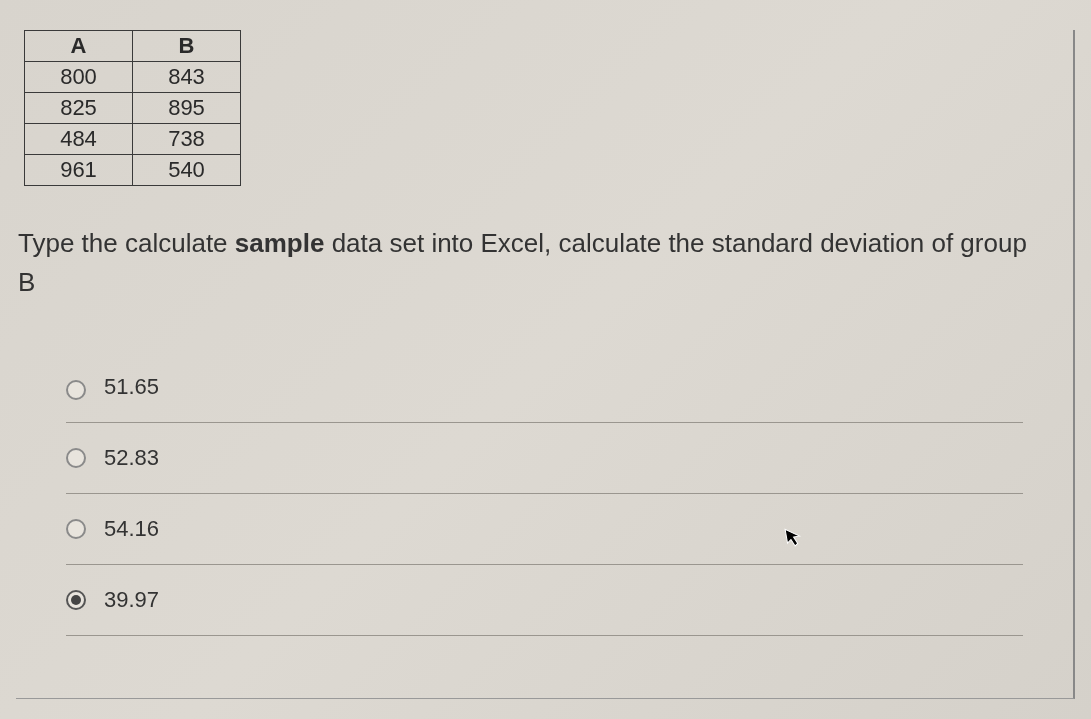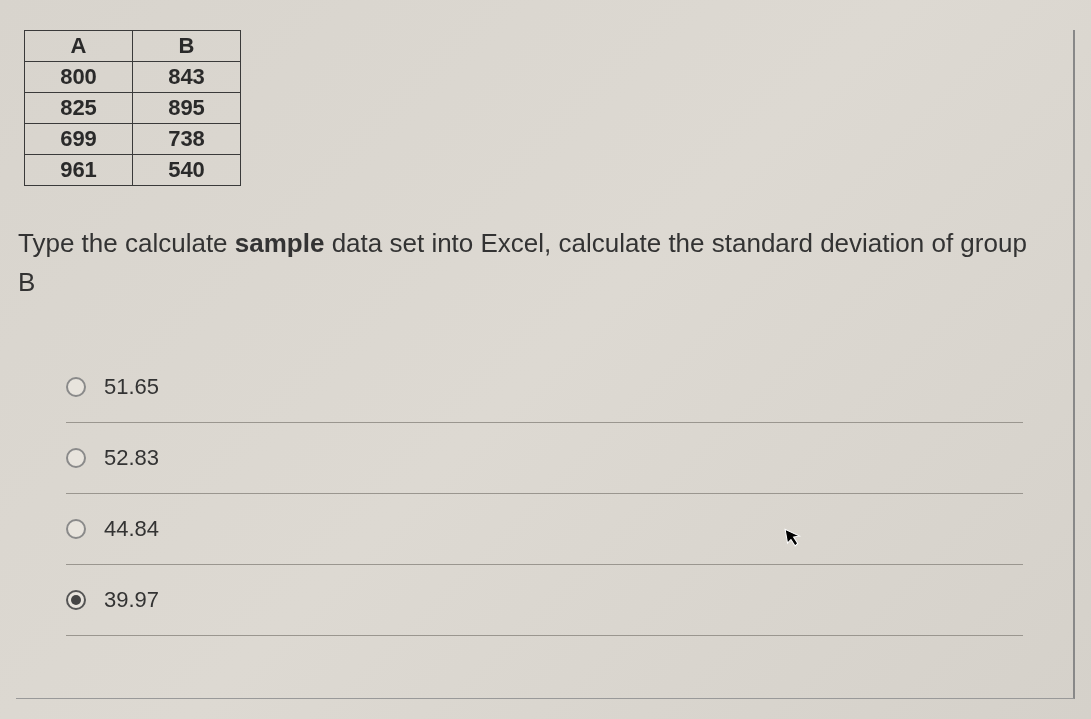--- a/index.html
+++ b/index.html
@@ -35,21 +35,21 @@
       padding: 2px 0;
       text-align: center;
       font-size: 22px;
       width: 108px;
       height: 30px;
     }
     .data-table th {
       font-weight: 600;
     }
     .data-table td {
-      font-weight: 700;
+      font-weight: 400;
     }
     .question-text {
       font-size: 26px;
       line-height: 1.5;
       color: #333;
       margin-bottom: 50px;
       padding-left: 2px;
       padding-right: 20px;
     }
     .sample-bold {
@@ -62,20 +62,21 @@
     }
     .option-row {
       display: flex;
       align-items: center;
       padding: 22px 0;
       border-bottom: 1.5px solid #9a968f;
       gap: 18px;
     }
     .option-row:first-child {
       border-top: none;
+      align-items: flex-end;
     }
     .radio-outer {
       width: 20px;
       height: 20px;
       border: 2px solid #8a8a8a;
       border-radius: 50%;
       display: flex;
       align-items: center;
       justify-content: center;
       flex-shrink: 0;
@@ -122,21 +123,21 @@
     <tbody>
       <tr>
         <td>800</td>
         <td>843</td>
       </tr>
       <tr>
         <td>825</td>
         <td>895</td>
       </tr>
       <tr>
-        <td>699</td>
+        <td>484</td>
         <td>738</td>
       </tr>
       <tr>
         <td>961</td>
         <td>540</td>
       </tr>
     </tbody>
   </table>
 
   <p class="question-text">
@@ -147,21 +148,21 @@
     <div class="option-row">
       <span class="radio-outer"></span>
       <span class="option-label">51.65</span>
     </div>
     <div class="option-row">
       <span class="radio-outer"></span>
       <span class="option-label">52.83</span>
     </div>
     <div class="option-row">
       <span class="radio-outer"></span>
-      <span class="option-label">44.84</span>
+      <span class="option-label">54.16</span>
     </div>
     <div class="option-row">
       <span class="radio-outer selected">
           <span class="radio-inner"></span>
         </span>
       <span class="option-label">39.97</span>
     </div>
   </div>
 
   <div class="cursor-icon">

